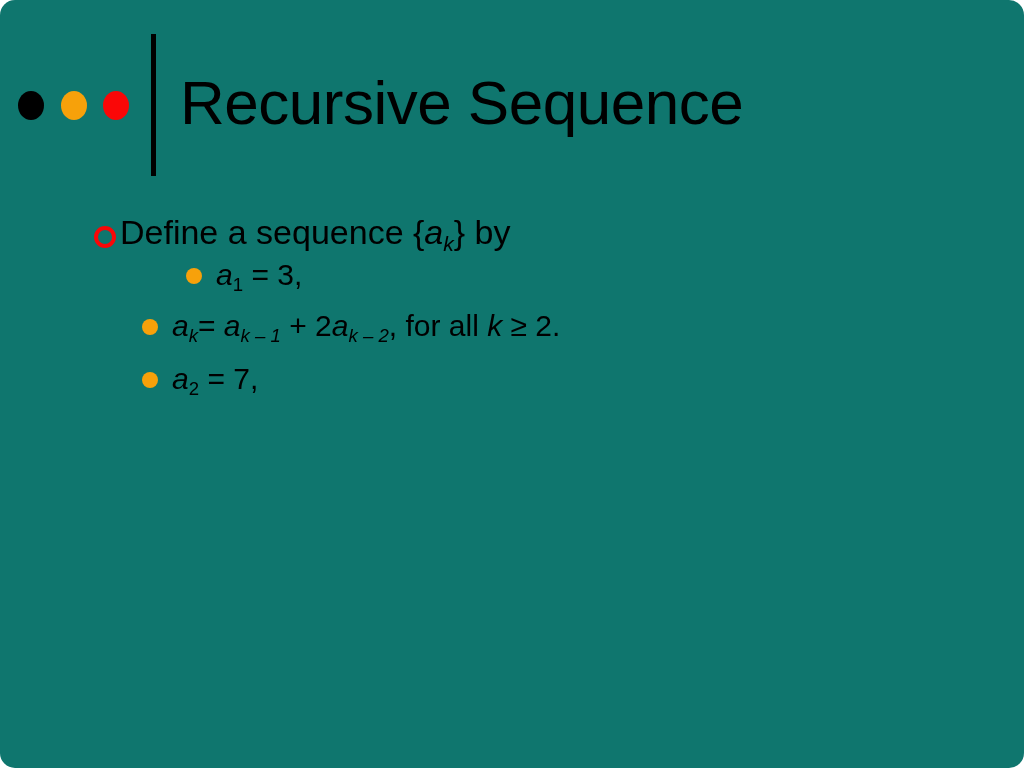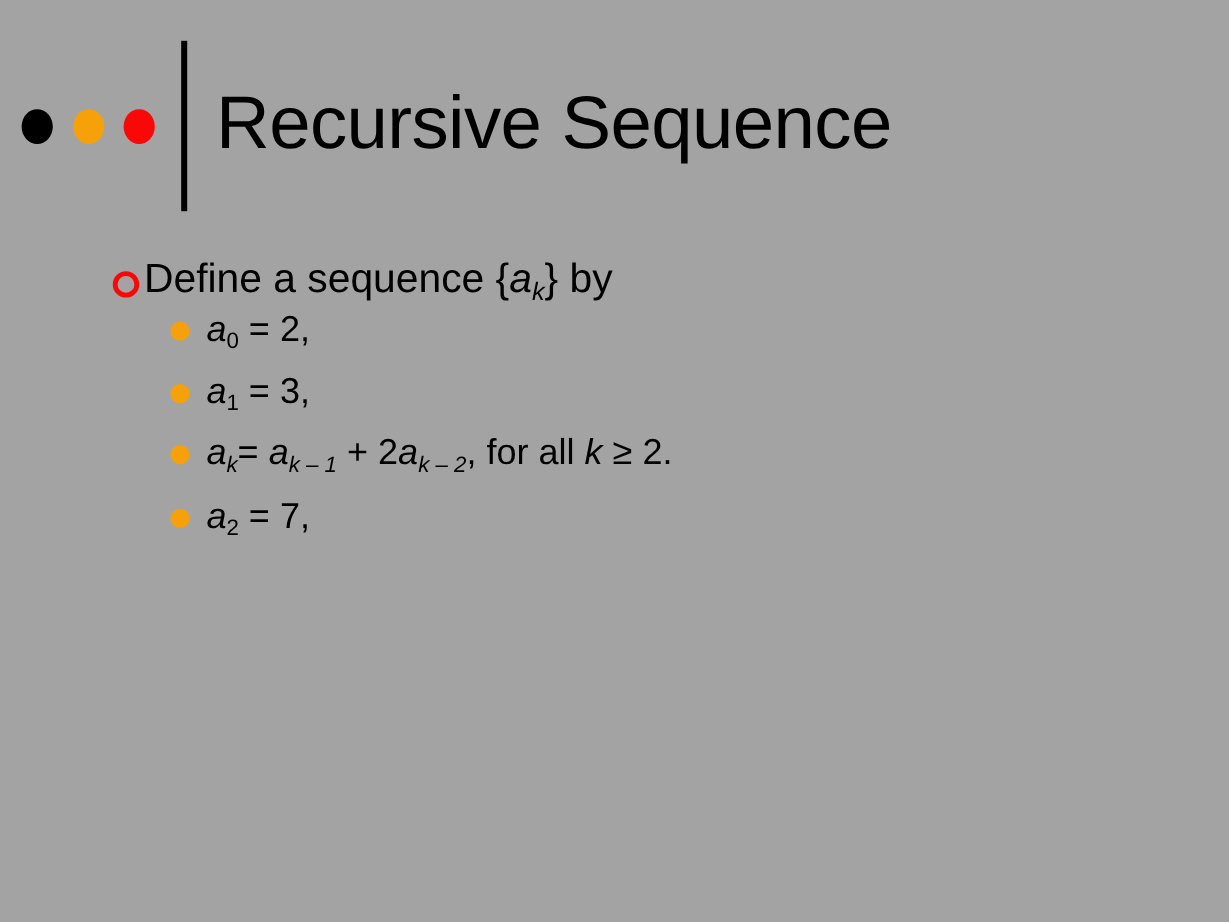--- a/index.html
+++ b/index.html
@@ -13,21 +13,22 @@
     overflow: hidden;
     font-family: "Liberation Sans", sans-serif;
     color: #000000;
     position: relative;
   }
 
   
   .slide {
     position: absolute;
     inset: 0;
-    background: #a3a3a3;
+    background: #0f766e;
+    border-radius: 15px;
   }
 
   
   .title-area {
     position: absolute;
     left: 0;
     top: 0;
     width: 1024px;
     height: 200px;
   }
@@ -113,21 +114,21 @@
     width: 16px;
     height: 16px;
     background: #F7A10A;
     border-radius: 50%;
   }
   .lvl2 .text { display: inline-block; vertical-align: top; }
 
   
   .lvl1.first  { height: 45px; }
   .lvl2.g1a    { height: 52px; }
-  .lvl2.g1b    { height: 51px; }
+  .lvl2.g1b    { height: 51px; margin-left: 44px; }
   .lvl2.g1c    { height: 53px; }
   .lvl1.second { height: 46px; }
   .lvl2.g2a    { height: 52px; }
   .lvl2.g2b    { height: 52px; }
   .lvl2.g2c    { height: 52px; }
 
   
   .mi { font-style: italic; }
   sub {
     font-size: 0.62em;
@@ -154,24 +155,20 @@
     <div class="title-text">Recursive Sequence</div>
   </div>
 
   <div class="body-area">
 
     <div class="lvl1 first">
       <span class="bullet-ring"></span>
       <span class="text"><span>Define a sequence {</span><span class="mi nb"><span>a</span><sub class="mi">k</sub></span><span>} by</span></span>
     </div>
 
-    <div class="lvl2 g1a">
-      <span class="bullet-dot"></span>
-      <span class="text"><span class="mi nb"><span>a</span><sub class="op">0</sub></span>&nbsp;<span class="op">=</span>&nbsp;<span class="op">2,</span></span>
-    </div>
 
     <div class="lvl2 g1b">
       <span class="bullet-dot"></span>
       <span class="text"><span class="mi nb"><span>a</span><sub class="op">1</sub></span>&nbsp;<span class="op">=</span>&nbsp;<span class="op">3,</span></span>
     </div>
 
     <div class="lvl2 g1c">
       <span class="bullet-dot"></span>
       <span class="text"><span class="mi nb"><span>a</span><sub class="mi">k</sub></span><span class="op">=</span>&nbsp;<span class="mi nb"><span>a</span><sub class="mi">k – 1</sub></span>&nbsp;<span class="op">+</span>&nbsp;<span class="op">2</span><span class="mi nb"><span>a</span><sub class="mi">k – 2</sub></span><span class="op">,</span>&nbsp;<span class="op">for all</span>&nbsp;<span class="mi">k</span>&nbsp;<span class="op">≥</span>&nbsp;<span class="op">2.</span></span>
     </div>

